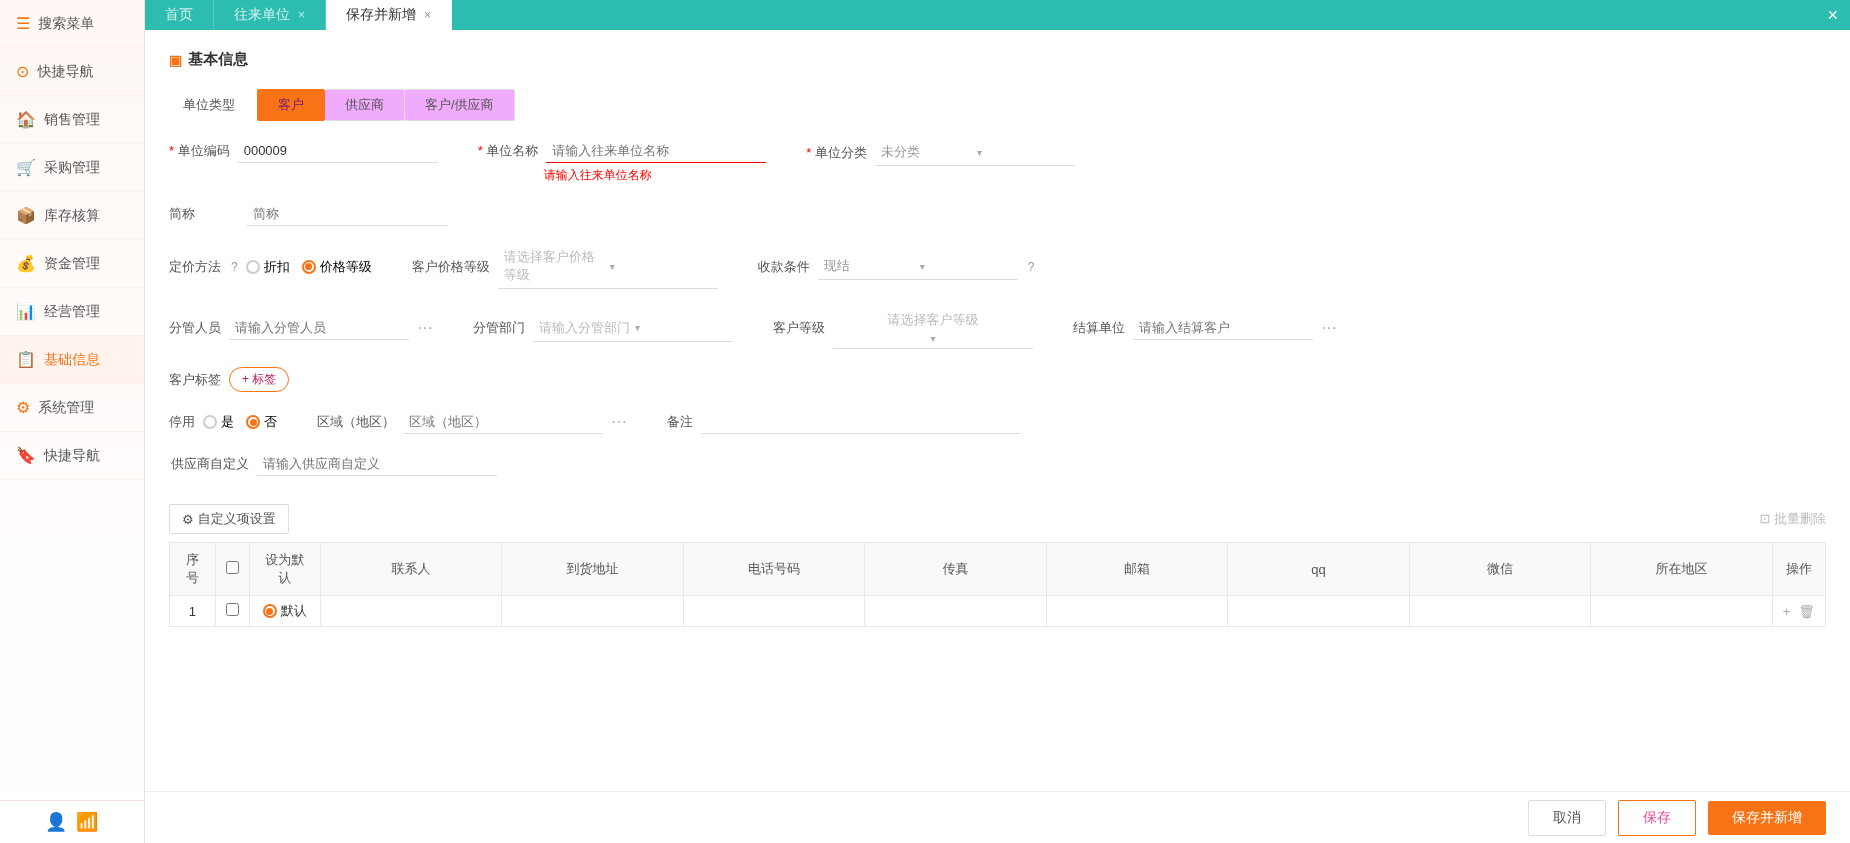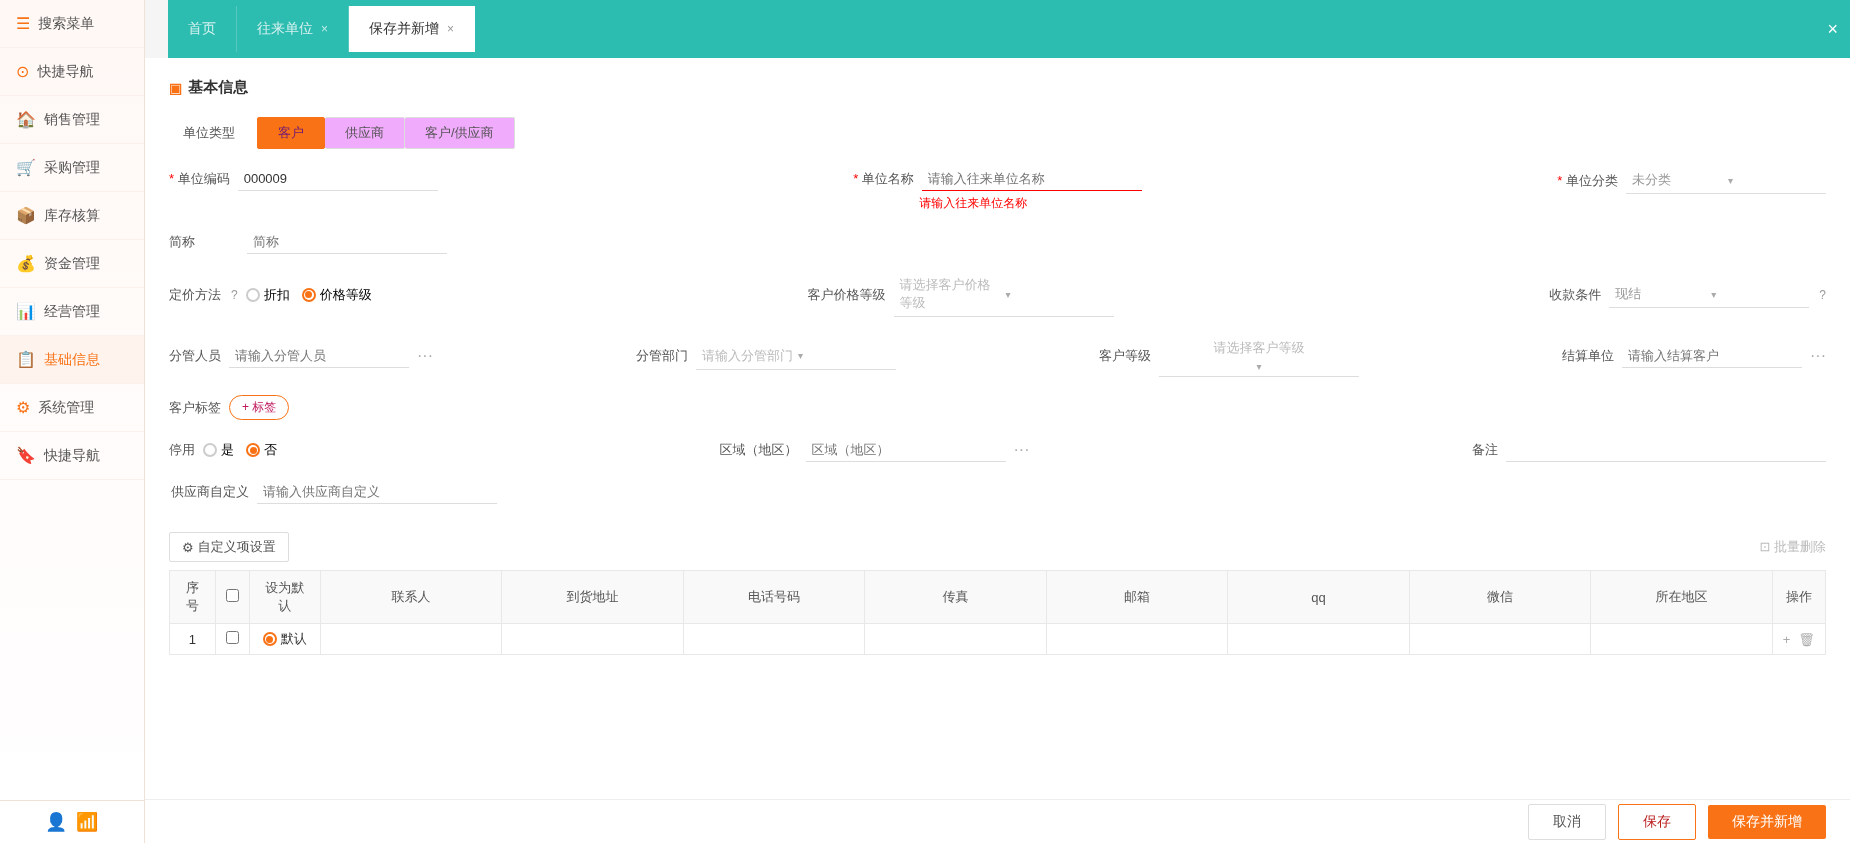--- a/index.html
+++ b/index.html
@@ -34,24 +34,23 @@
       display: flex;
       flex-direction: column;
       overflow: hidden;
     }
 
     
     .tabs-bar {
       display: flex;
       align-items: center;
       background: #2dbcb0;
-      height: 58px;
+      height: 30px;
       padding: 12px 0;
       position: relative;
-      margin-left: 23px;
     }
     .tab {
       padding: 0 20px;
       height: 46px;
       display: flex;
       align-items: center;
       gap: 8px;
       cursor: pointer;
       color: rgba(255,255,255,0.8);
       font-size: 14px;
@@ -207,21 +206,21 @@
     .contact-table td {
       border: 1px solid #e8e8e8;
       padding: 6px 10px;
       text-align: center;
       color: #333;
     }
     .td-actions { display: flex; align-items: center; justify-content: center; gap: 8px; color: #aaa; cursor: pointer; }
 
     
     .footer-bar {
-      height: 44px;
+      height: 52px;
       background: #fff;
       border-top: 1px solid #eee;
       display: flex;
       align-items: center;
       justify-content: flex-end;
       padding: 0 24px;
       gap: 12px;
     }
     .btn-cancel {
       border: 1px solid #ddd;
@@ -230,21 +229,21 @@
       font-size: 14px;
       color: #555;
       cursor: pointer;
       border-radius: 2px;
     }
     .btn-save {
       border: 1px solid #f97316;
       background: #fff;
       padding: 8px 24px;
       font-size: 14px;
-      color: #b91c1c;
+      color: #ec4899;
       cursor: pointer;
       border-radius: 2px;
     }
     .btn-save-new {
       background: #f97316;
       color: #fff;
       padding: 8px 24px;
       font-size: 14px;
       border: none;
       cursor: pointer;
@@ -259,21 +258,21 @@
       padding: 10px;
       border-top: 1px solid #f0e0d6;
       gap: 8px;
     }
     .sidebar-bottom .icon { font-size: 18px; color: #f97316; }
     .sidebar-bottom .icon2 { font-size: 18px; color: #ccc; }
 
     .supplier-row { display: flex; align-items: center; gap: 8px; }
     .supplier-label { font-size: 13px; color: #555; min-width: 80px; text-align: right; }
 
-    .form-row-flex { display: flex; align-items: flex-start; gap: 40px; margin-bottom: 18px; flex-wrap: wrap; justify-content: space-between; }
+    .form-row-flex { display: flex; align-items: flex-start; gap: 40px; margin-bottom: 18px; flex-wrap: wrap; }
     .field-group { display: flex; align-items: center; gap: 8px; }
     .field-label { font-size: 13px; color: #555; white-space: nowrap; }
     .field-label.req::before { content: '* '; color: red; }
   </style>
 </head>
 <body>
 
 <div class="sidebar">
   <div class="sidebar-item">
     <span class="icon">☰</span>

